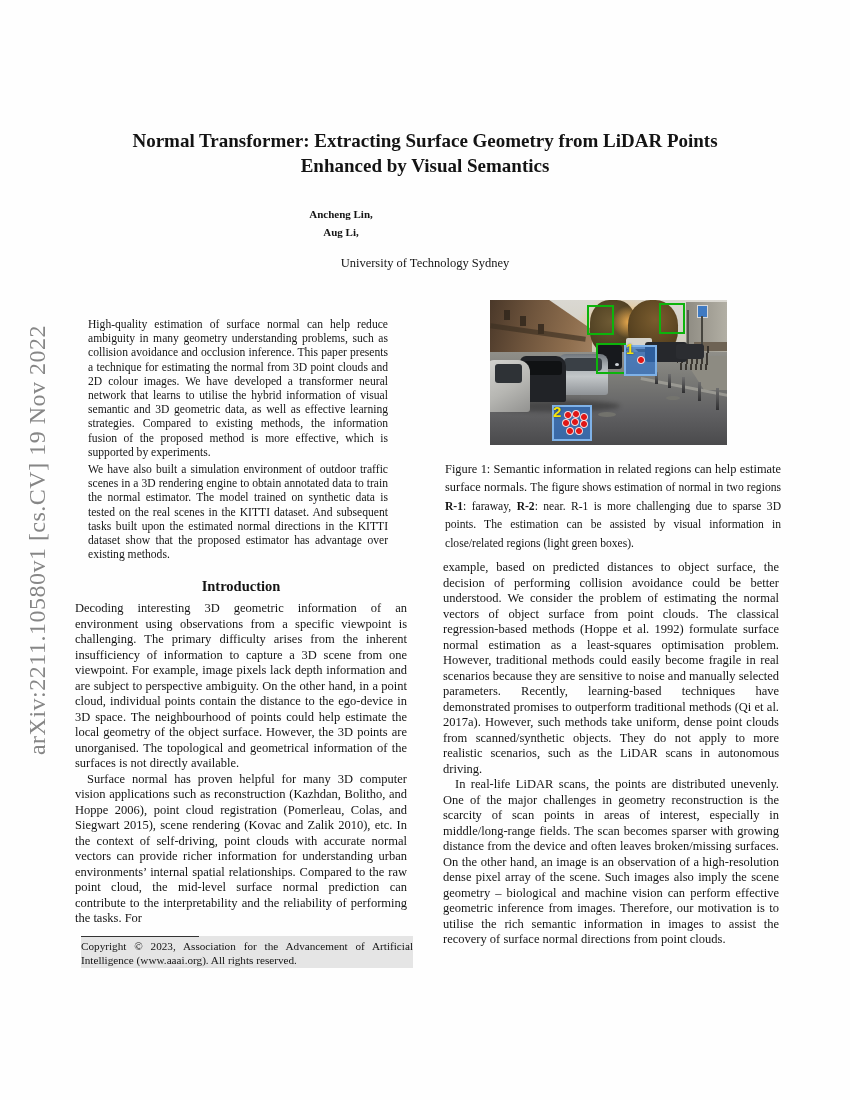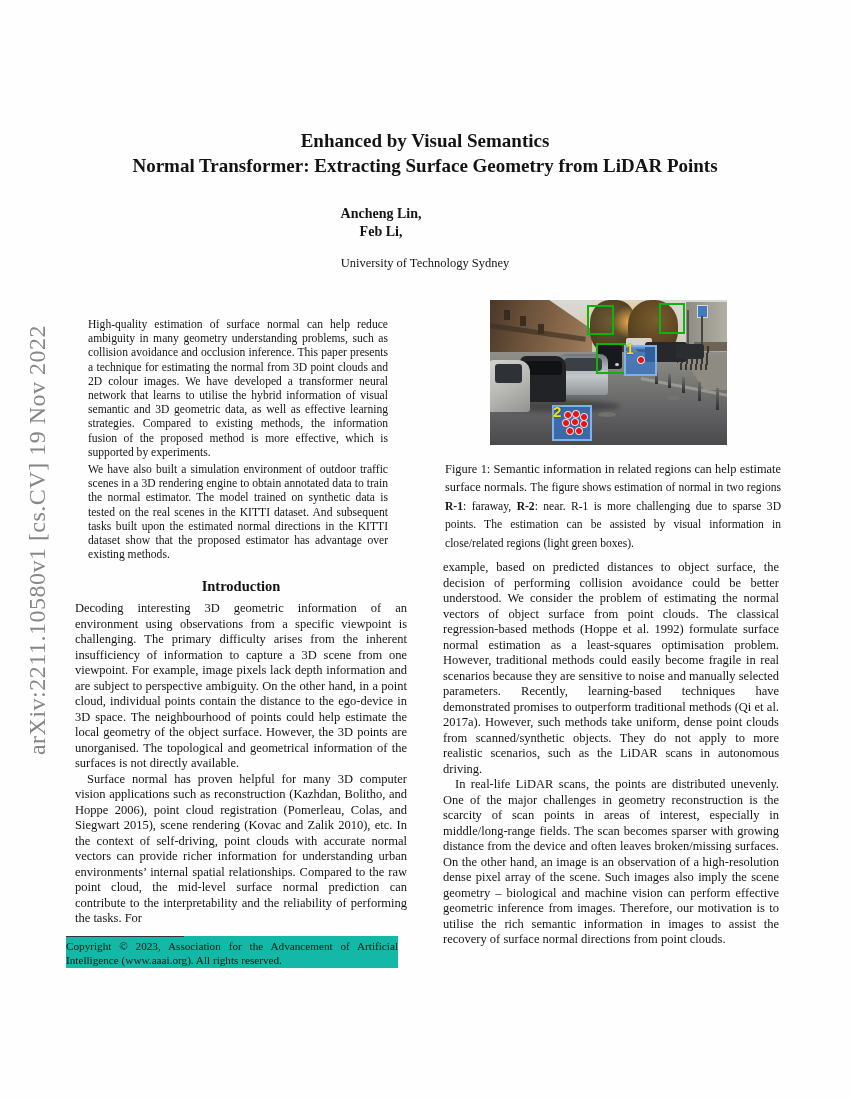--- a/index.html
+++ b/index.html
@@ -6,32 +6,32 @@
   body{width:850px;height:1100px;background:#ffffff;font-family:"Liberation Serif","DejaVu Serif",serif;color:#141414;}
   .page{position:relative;width:850px;height:1100px;background:#fefefe;overflow:hidden;}
 
   
   .arxiv{position:absolute;top:540px;left:37px;transform:translate(-50%,-50%) rotate(-90deg);
          white-space:nowrap;font-size:24px;color:#868686;letter-spacing:.5px;}
 
   
   .title{position:absolute;top:128px;left:0;width:850px;text-align:center;font-size:19px;font-weight:bold;line-height:25px;margin:0;}
   .title span{display:block;}
-  .authors{position:absolute;top:205px;left:0;width:682px;text-align:center;font-size:14px;font-weight:bold;line-height:18px;padding-left:40px;}
+  .authors{position:absolute;top:205px;left:0;width:682px;text-align:center;font-size:11px;font-weight:bold;line-height:18px;}
   .affil{position:absolute;top:256px;left:0;width:850px;text-align:center;font-size:12.5px;}
 
   
   .h-abstract{position:absolute;top:297px;left:75px;width:332px;text-align:center;font-size:13px;font-weight:bold;}
   .abs-text{position:absolute;top:318px;left:88px;width:308px;font-size:11.6px;line-height:14.2px;text-align:justify;}
   .abs-text p{margin:0 8px 3px 0;}
   .h-intro{position:absolute;top:578px;left:75px;width:332px;text-align:center;font-size:14.5px;font-weight:bold;}
   .intro-text{position:absolute;top:601px;left:75px;width:332px;font-size:12.5px;line-height:15.5px;text-align:justify;}
   .intro-text p{margin:0;}
   .ind{text-indent:12px;}
-  .footnote{position:absolute;top:936px;left:66px;width:332px;background:#14b8a6;}
+  .footnote{position:absolute;top:936px;left:81px;width:332px;background:#e5e5e5;}
   .fnrule{width:118px;border-top:1px solid #333;margin-bottom:3px;}
   .footnote p{margin:0;font-size:11.2px;line-height:13.8px;text-align:justify;}
 
   
   .caption{position:absolute;top:458px;left:443px;width:336px;margin:2px;text-align:justify;line-height:16.8px;}
   .cap-lead{font-size:12.4px;}
   .cap-small{font-size:11.6px;}
   .body-right{position:absolute;top:560px;left:443px;width:336px;font-size:12.5px;line-height:15.5px;text-align:justify;}
   .body-right p{margin:0;}
 
@@ -83,27 +83,27 @@
   .dot{width:5.5px;height:5.5px;background:#e01616;border:1.2px solid #ffffff;border-radius:50%;}
 </style>
 </head>
 <body>
 
 <div class="page">
 
   <div class="arxiv">arXiv:2211.10580v1  [cs.CV]  19 Nov 2022</div>
 
   <h1 class="title">
+    <span>Normal Transformer: Extracting Surface Geometry from LiDAR Points</span>
     <span>Enhanced by Visual Semantics</span>
-    <span>Normal Transformer: Extracting Surface Geometry from LiDAR Points</span>
   </h1>
 
   <div class="authors">
     <div>Ancheng Lin,</div>
-    <div>Feb Li,</div>
+    <div>Aug Li,</div>
   </div>
   <div class="affil">University of Technology Sydney</div>
 
   <div class="abs-text">
     <p>High-quality estimation of surface normal can help reduce ambiguity in many geometry understanding problems, such as collision avoidance and occlusion inference. This paper presents a technique for estimating the normal from 3D point clouds and 2D colour images. We have developed a transformer neural network that learns to utilise the hybrid information of visual semantic and 3D geometric data, as well as effective learning strategies. Compared to existing methods, the information fusion of the proposed method is more effective, which is supported by experiments.</p>
     <p>We have also built a simulation environment of outdoor traffic scenes in a 3D rendering engine to obtain annotated data to train the normal estimator. The model trained on synthetic data is tested on the real scenes in the KITTI dataset. And subsequent tasks built upon the estimated normal directions in the KITTI dataset show that the proposed estimator has advantage over existing methods.</p>
   </div>
 
   <div class="h-intro">Introduction</div>
   <div class="intro-text">

